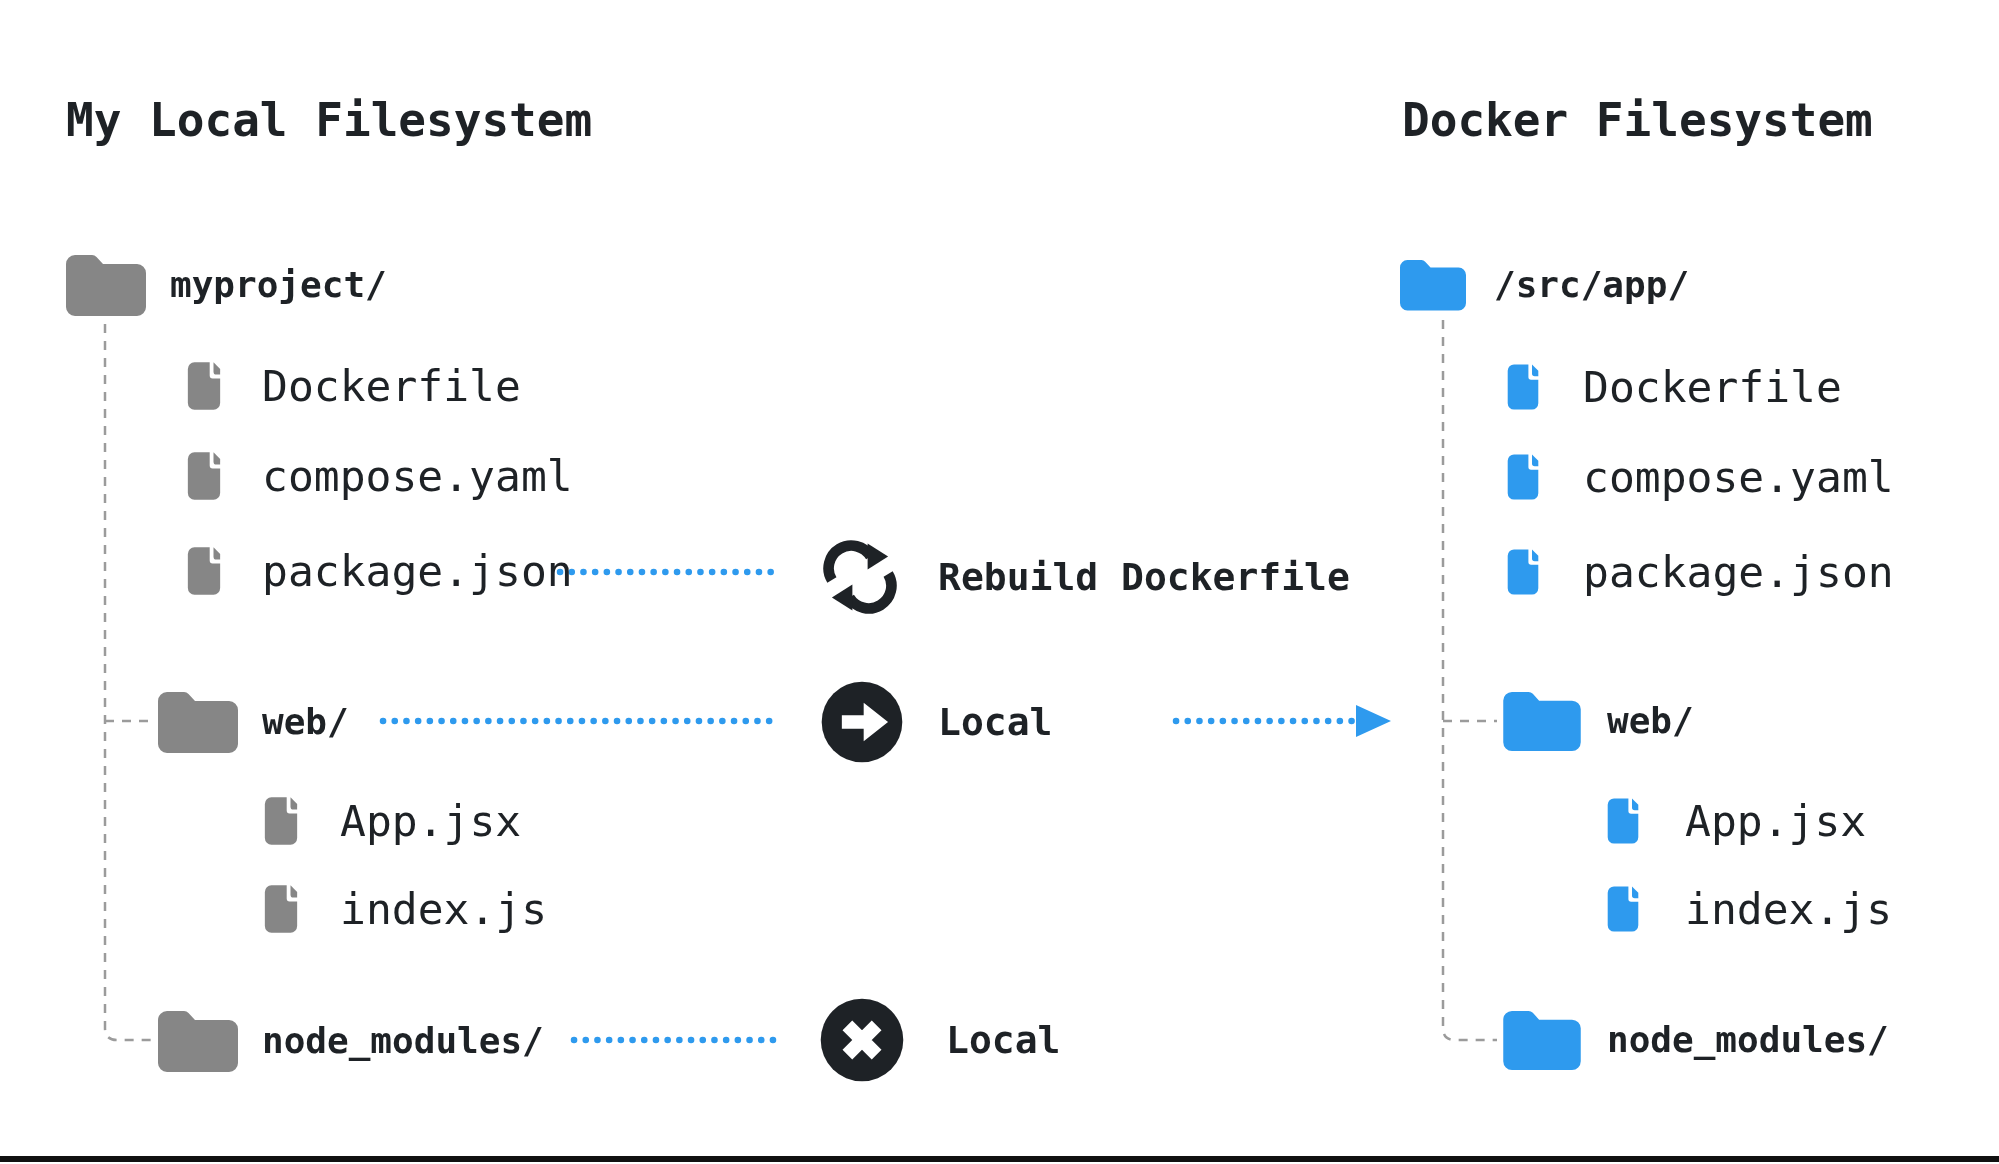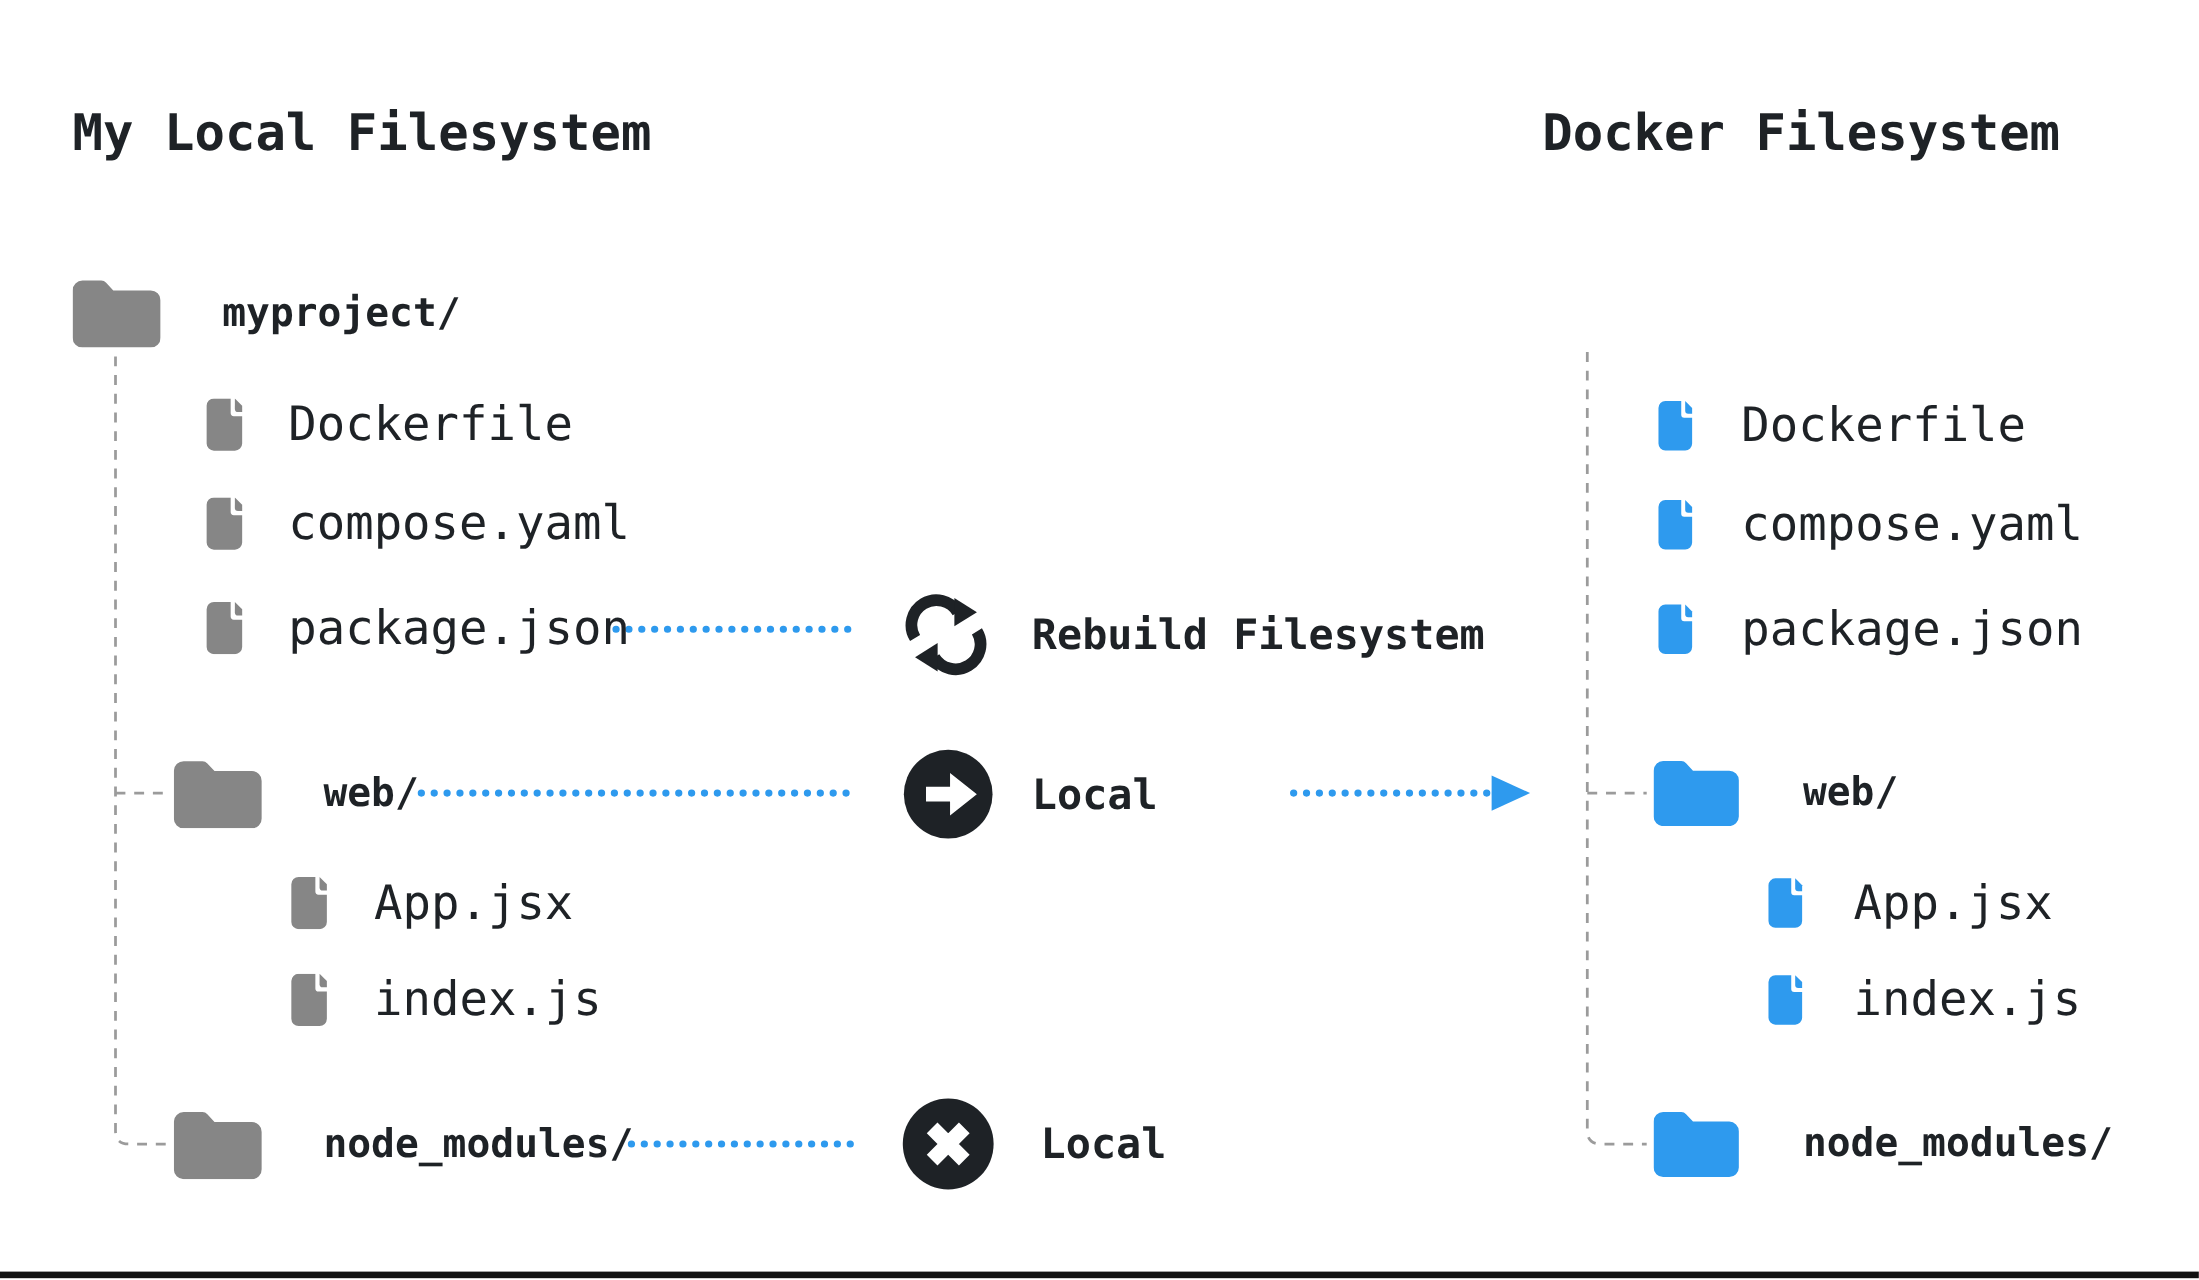--- a/index.html
+++ b/index.html
@@ -6,21 +6,21 @@
   body{width:1999px;height:1164px;overflow:hidden;position:relative;
        font-family:"DejaVu Sans Mono","Liberation Mono",monospace;color:#1E2226;}
   .canvas{position:absolute;inset:0;width:1999px;height:912px;}
   .lines{position:absolute;left:0;top:0;}
   .dash{fill:none;stroke:#9B9B9B;stroke-width:2.5;stroke-dasharray:9 8;}
   .dots{fill:none;stroke:#2E9AEE;stroke-width:6.5;stroke-dasharray:0.1 11.6;stroke-linecap:round;}
   .bluefill{fill:#2E9AEE;}
   .heading{position:absolute;font-size:46px;font-weight:700;line-height:52px;white-space:pre;}
   .row{position:absolute;display:flex;align-items:center;white-space:pre;}
   .lbl{display:block;}
-  .b{font-weight:700;margin-left:32px;}
+  .b{font-weight:700;}
   .sz36{font-size:36px;}
   .sz34{font-size:43px;}
   .icon{display:block;flex:0 0 auto;}
   .gray{color:#868686;}
   .blue{color:#2E9AEE;}
   .ink{color:#1E2226;}
   .abs{position:absolute;}
   .action-label{position:absolute;font-weight:700;font-size:38px;line-height:48px;white-space:pre;}
   .bottom-rule{position:absolute;left:0;top:1156px;width:1999px;height:6px;background:#111111;}
   .defs{position:absolute;width:0;height:0;overflow:hidden;}
@@ -127,32 +127,38 @@
   <div class="row" style="left:158px;top:1008px;gap:24px">
     <svg class="icon gray" style="width:80px;height:64px">
         <use href="#ic-folder"></use>
       </svg>
     <span class="lbl b sz36">node_modules/</span>
   </div>
 
   <svg class="abs icon ink" style="left:822px;top:537px;width:76px;height:80px">
       <use href="#ic-refresh"></use>
     </svg>
-  <div class="action-label" style="left:938px;top:553px">Rebuild Filesystem</div>
+  <div class="action-label" style="left:938px;top:553px">Rebuild Dockerfile</div>
 
   <svg class="abs icon ink" style="left:820px;top:680px;width:84px;height:84px">
       <use href="#ic-sync"></use>
     </svg>
   <div class="action-label" style="left:938px;top:698px">Local</div>
 
   <svg class="abs icon ink" style="left:819px;top:997px;width:86px;height:86px">
       <use href="#ic-ignore"></use>
     </svg>
   <div class="action-label" style="left:946px;top:1016px">Local</div>
 
+  <div class="row" style="left:1400px;top:256px;gap:28px">
+    <svg class="icon blue" style="width:66px;height:56px">
+        <use href="#ic-folder"></use>
+      </svg>
+    <span class="lbl b sz36">/src/app/</span>
+  </div>
 
   <div class="row" style="left:1505px;top:362px;gap:42px">
     <svg class="icon blue" style="width:36px;height:46px">
         <use href="#ic-file"></use>
       </svg>
     <span class="lbl sz34">Dockerfile</span>
   </div>
 
   <div class="row" style="left:1505px;top:452px;gap:42px">
     <svg class="icon blue" style="width:36px;height:46px">

